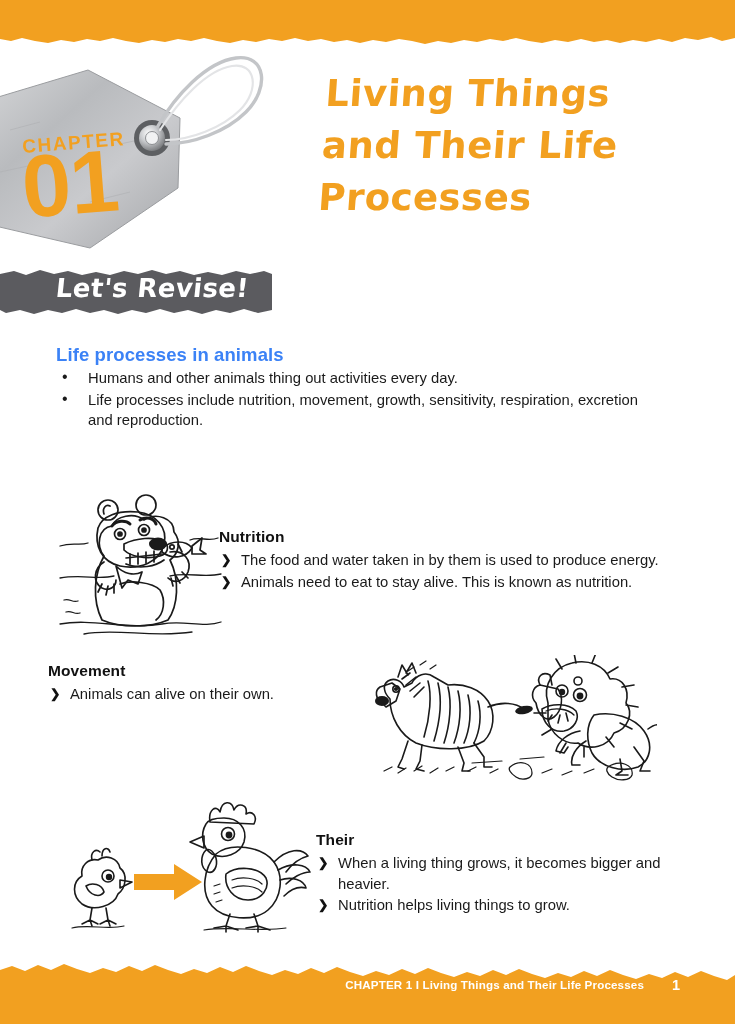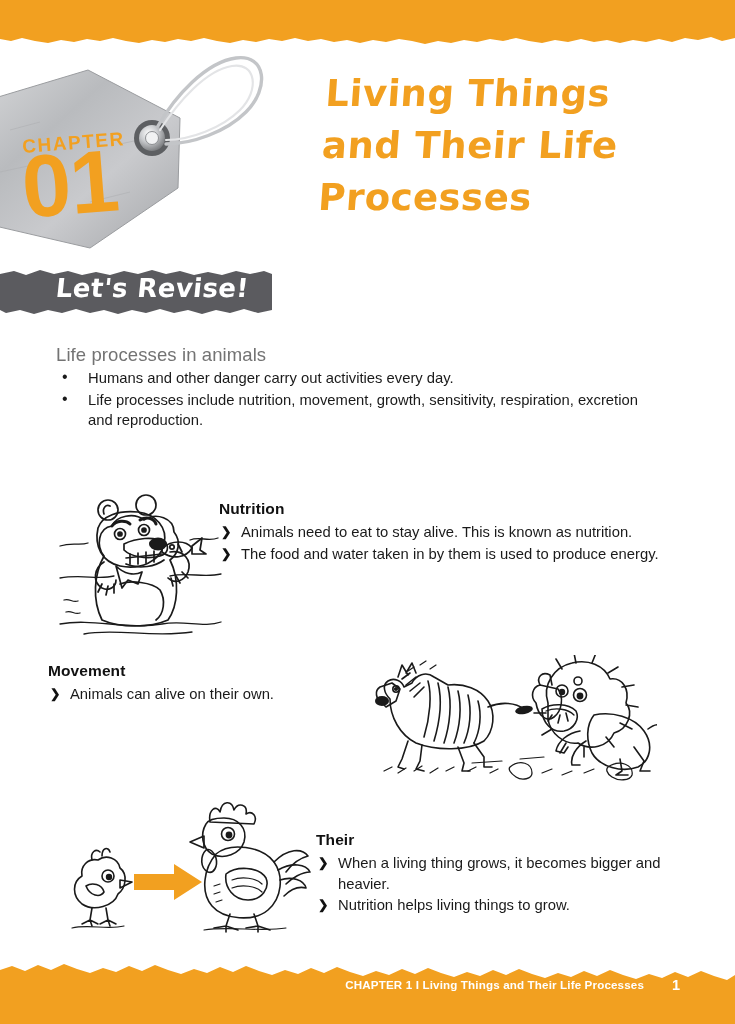--- a/index.html
+++ b/index.html
@@ -67,21 +67,21 @@
     font-size:26px;
     letter-spacing:.4px;
     transform:skewX(-6deg);
   }
 
   
   #content { position:absolute; left:0; top:0; width:735px; height:1024px; z-index:2; }
 
   .sec-heading-orange {
     position:absolute; left:56px; top:344px;
-    color:#737373; font-weight:normal; font-size:18.5px;
+    color:#3b82f6; font-weight:bold; font-size:18.5px;
     letter-spacing:.1px;
   }
 
   ul.dot-list { position:absolute; left:56px; top:368px; width:600px; list-style:none; }
   ul.dot-list li {
     position:relative; padding-left:32px; margin-bottom:1px;
     font-size:14.8px; line-height:20.5px; color:#1a1a1a;
   }
   ul.dot-list li::before {
     content:"\2022"; position:absolute; left:6px; top:-1px;
@@ -95,21 +95,21 @@
   ul.chev-list { list-style:none; }
   ul.chev-list li {
     position:relative; padding-left:22px; margin-bottom:1px;
     font-size:14.8px; line-height:20.5px; color:#1a1a1a;
   }
   ul.chev-list li::before {
     content:"\276F"; position:absolute; left:2px; top:0;
     font-size:12.5px; font-weight:bold; color:#111;
   }
 
-  #nutrition-block { position:absolute; left:219px; top:500px; width:490px; }
+  #nutrition-block { position:absolute; left:219px; top:528px; width:490px; }
   #movement-block  { position:absolute; left:48px;  top:662px; width:310px; }
   #growth-block    { position:absolute; left:316px; top:831px; width:400px; }
 
   
   .illus { position:absolute; }
   .illus svg { display:block; }
   #illus-bear   { left:58px;  top:488px;  width:165px; height:150px; }
   #illus-chase  { left:372px; top:655px;  width:285px; height:128px; }
   #illus-growth { left:62px;  top:792px;  width:258px; height:142px; }
 
@@ -175,29 +175,29 @@
     <path fill="#5B5B5F" d="M0,6 L14,3 26,7 40,2 54,6 68,3 82,7 96,4 110,7 124,3 138,6 152,2 166,6 180,3 194,7 208,4 222,7 236,3 250,6 264,3 272,6 L272,42 258,45 244,41 230,45 216,42 202,46 188,42 174,45 160,41 146,45 132,42 118,46 104,42 90,45 76,41 62,45 48,42 34,46 20,42 6,45 0,42 Z"></path>
   </svg>
   <div class="lr-text">Let's Revise!</div>
 </div>
 
 <div id="content">
 
   <div class="sec-heading-orange">Life processes in animals</div>
 
   <ul class="dot-list">
-    <li>Humans and other danger carry out activities every day.</li>
+    <li>Humans and other animals thing out activities every day.</li>
     <li>Life processes include nutrition, movement, growth, sensitivity, respiration, excretion and reproduction.</li>
   </ul>
 
   <div id="nutrition-block">
     <div class="subhead">Nutrition</div>
     <ul class="chev-list">
+      <li>The food and water taken in by them is used to produce energy.</li>
       <li>Animals need to eat to stay alive. This is known as nutrition.</li>
-      <li>The food and water taken in by them is used to produce energy.</li>
     </ul>
   </div>
 
   <div class="illus" id="illus-bear">
     <svg viewBox="0 0 165 150">
       <g fill="none" stroke="#1a1a1a" stroke-width="1.7" stroke-linecap="round" stroke-linejoin="round">
 
         <path d="M2,58 C14,54 22,58 30,55" stroke-width="1.3"></path>
         <path d="M132,52 C142,48 150,54 160,50" stroke-width="1.3"></path>
         <path d="M2,90 C24,86 40,92 56,88" stroke-width="1.3"></path>

